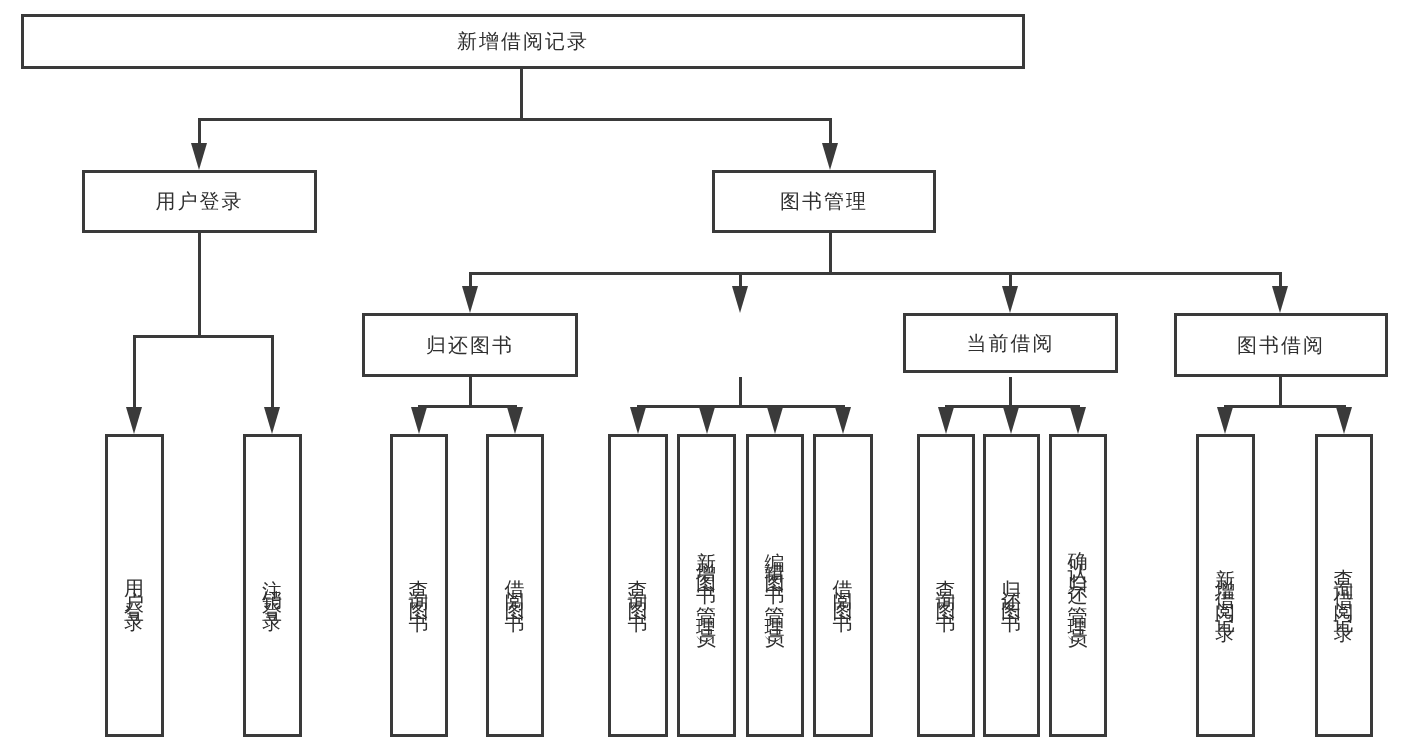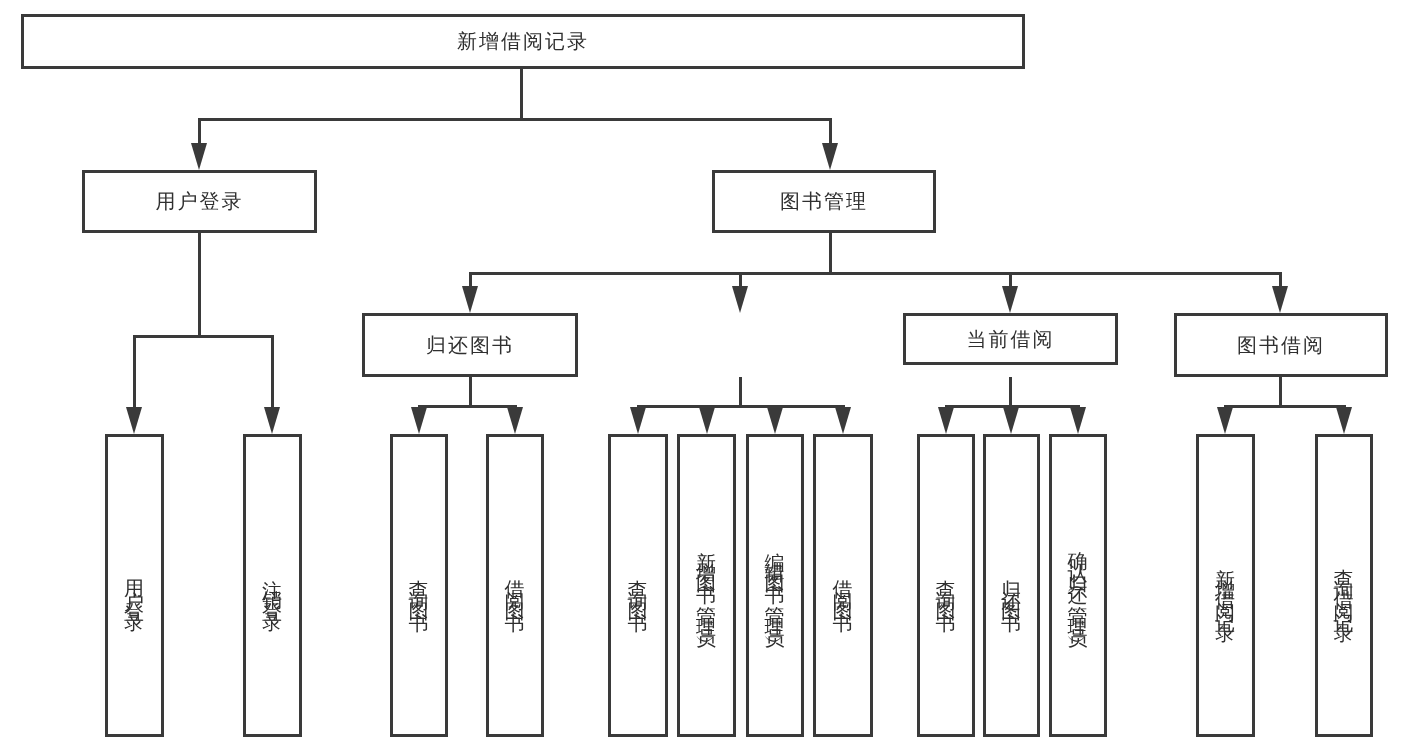--- a/index.html
+++ b/index.html
@@ -90,21 +90,21 @@
   <div class="box h-box" style="left:82px;top:170px;width:235px;height:63px">
     <span>用户登录</span>
   </div>
   <div class="box h-box" style="left:712px;top:170px;width:224px;height:63px">
     <span>图书管理</span>
   </div>
 
   <div class="box h-box" style="left:362px;top:313px;width:216px;height:64px">
     <span>归还图书</span>
   </div>
-  <div class="box h-box" style="left:903px;top:313px;width:215px;height:52px">
+  <div class="box h-box" style="left:903px;top:313px;width:215px;height:60px">
     <span>当前借阅</span>
   </div>
   <div class="box h-box" style="left:1174px;top:313px;width:214px;height:64px">
     <span>图书借阅</span>
   </div>
 
   <div class="box v-box" style="left:105px;top:434px;width:59px;height:303px">
     <span>用户登录</span>
   </div>
   <div class="box v-box" style="left:243px;top:434px;width:59px;height:303px">

